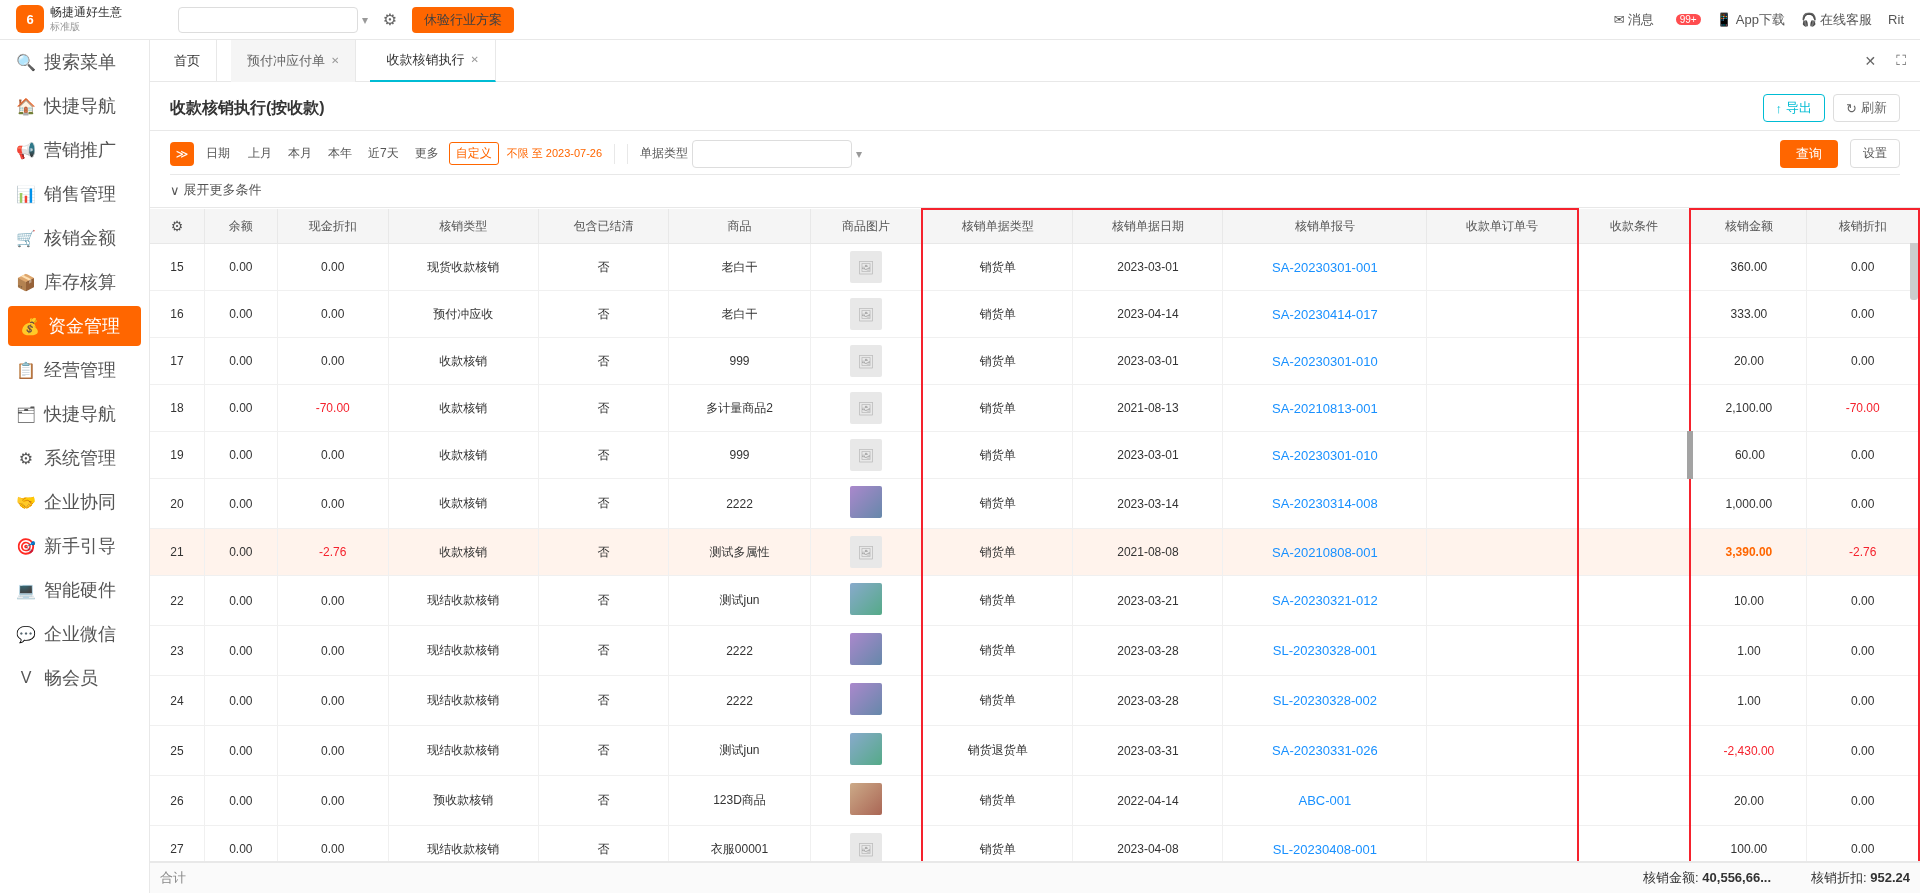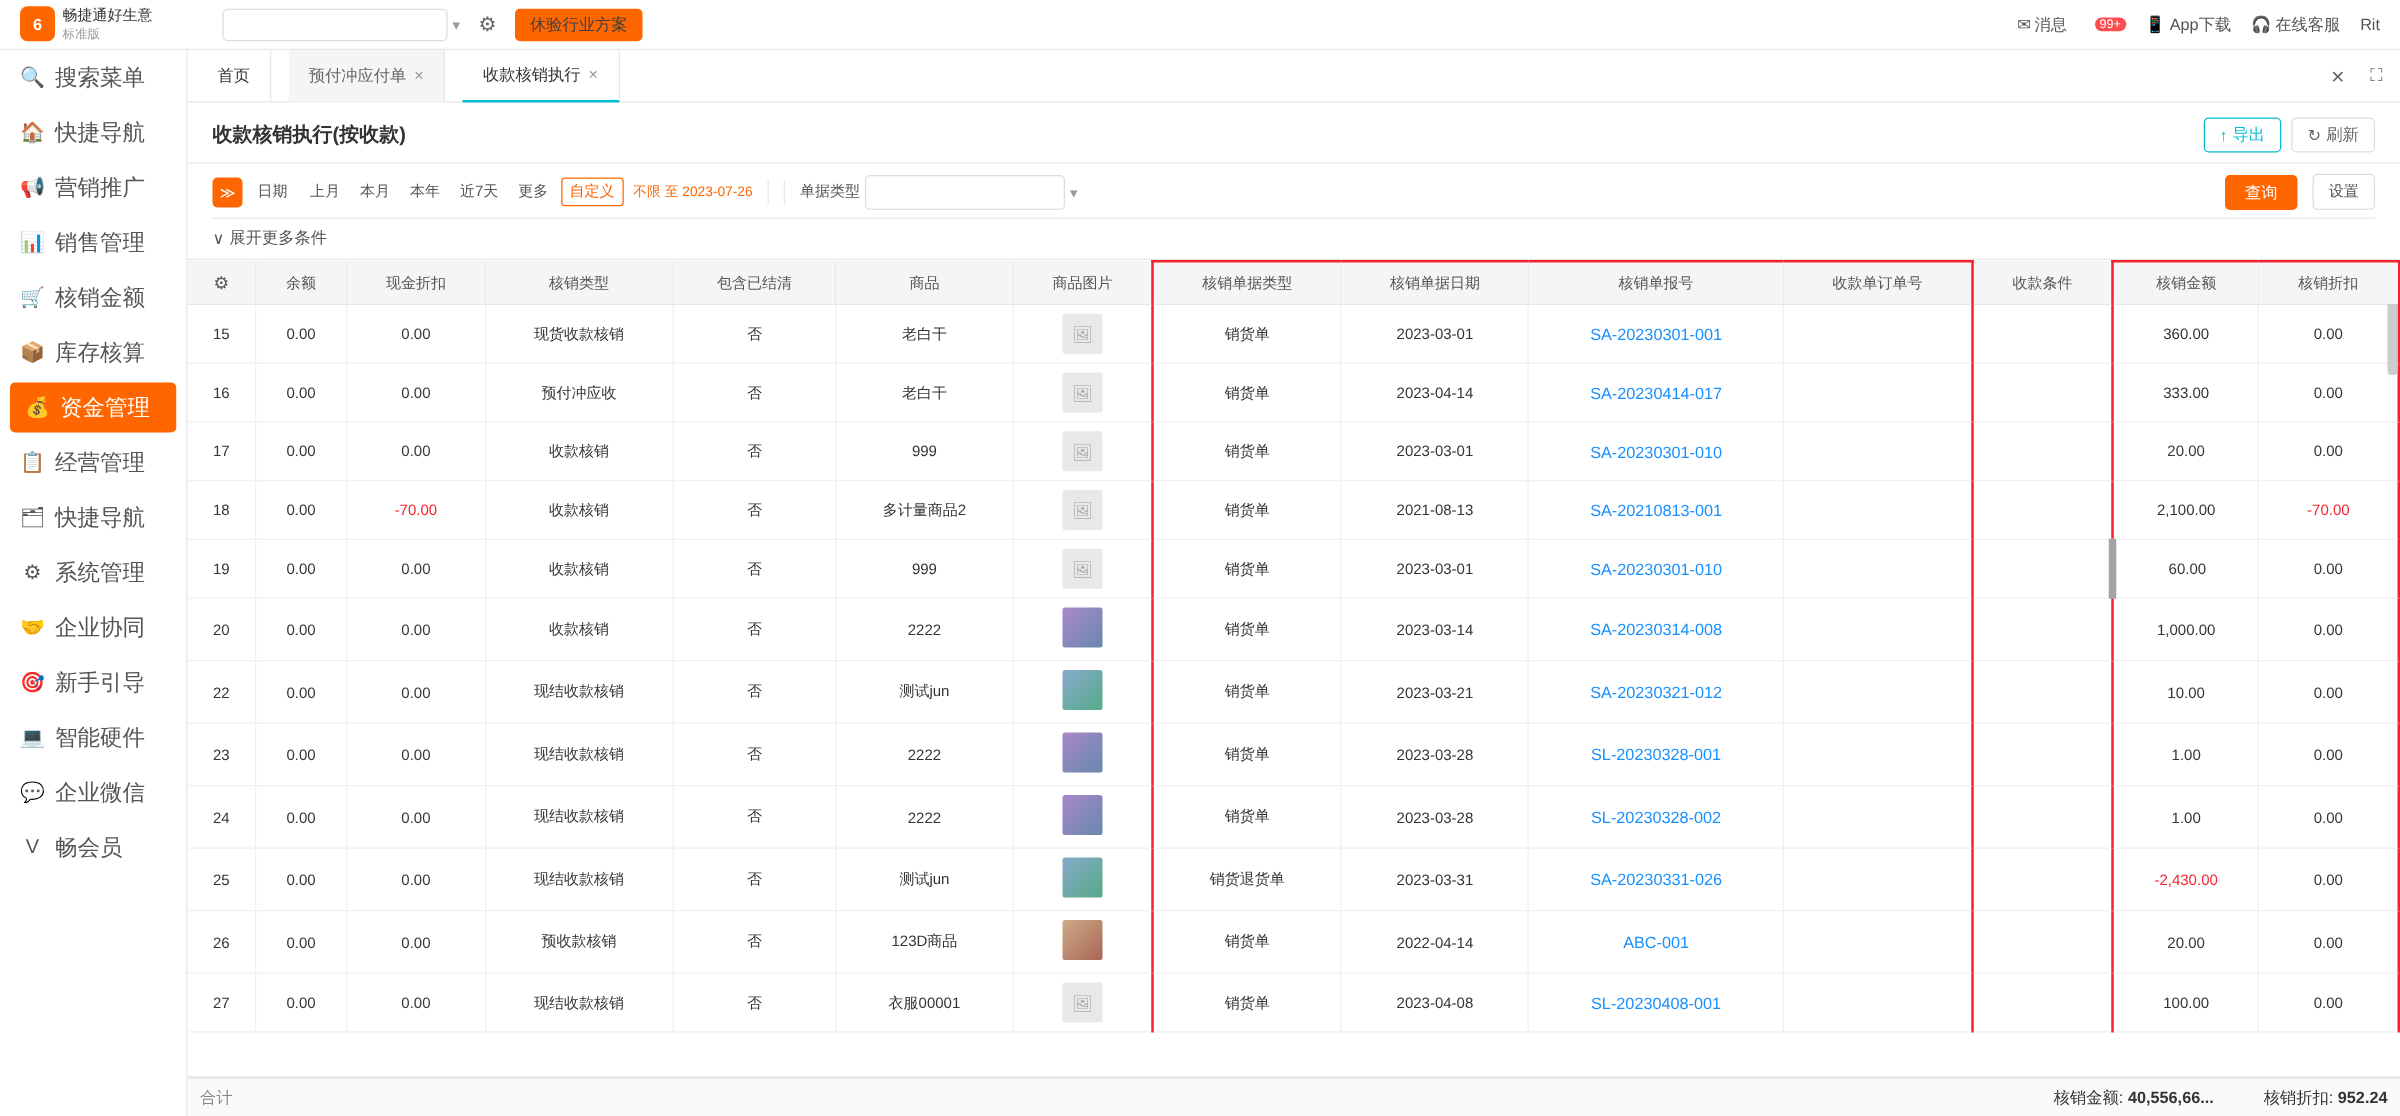--- a/index.html
+++ b/index.html
@@ -401,20 +401,38 @@
       <td>2222</td>
       <td><div class="img-thumb img-thumb-photo"></div></td>
       <td style="border-left:2px solid #f5222d;">销货单</td>
       <td>2023-03-14</td>
       <td><a class="text-link">SA-20230314-008</a></td>
       <td style="border-right:2px solid #f5222d;"></td>
       <td></td>
       <td class="" style="border-left:2px solid #f5222d;">1,000.00</td>
       <td class="" style="border-right:2px solid #f5222d;">0.00</td>
     </tr>
+              <tr class="highlighted-row">
+      <td>21</td>
+      <td>0.00</td>
+      <td class="text-red">-2.76</td>
+      <td>收款核销</td>
+      <td>否</td>
+      <td>测试多属性</td>
+      <td><div class="img-thumb">
+                    <span>🖼</span>
+                  </div></td>
+      <td style="border-left:2px solid #f5222d;">销货单</td>
+      <td>2021-08-08</td>
+      <td><a class="text-link">SA-20210808-001</a></td>
+      <td style="border-right:2px solid #f5222d;"></td>
+      <td></td>
+      <td class="text-orange-bold" style="border-left:2px solid #f5222d;">3,390.00</td>
+      <td class="text-red" style="border-right:2px solid #f5222d;">-2.76</td>
+    </tr>
               <tr>
       <td>22</td>
       <td>0.00</td>
       <td class="">0.00</td>
       <td>现结收款核销</td>
       <td>否</td>
       <td>测试jun</td>
       <td><div class="img-thumb img-thumb-photo2"></div></td>
       <td style="border-left:2px solid #f5222d;">销货单</td>
       <td>2023-03-21</td>

